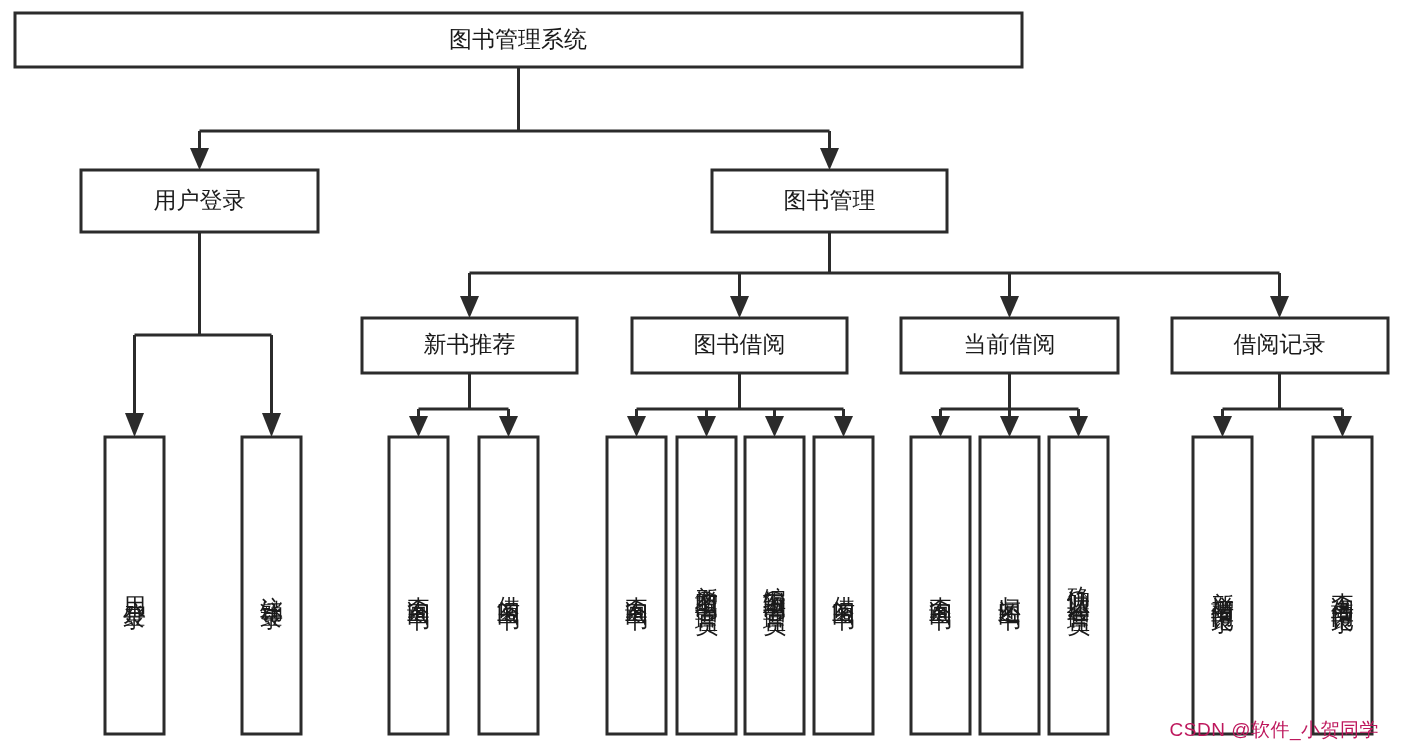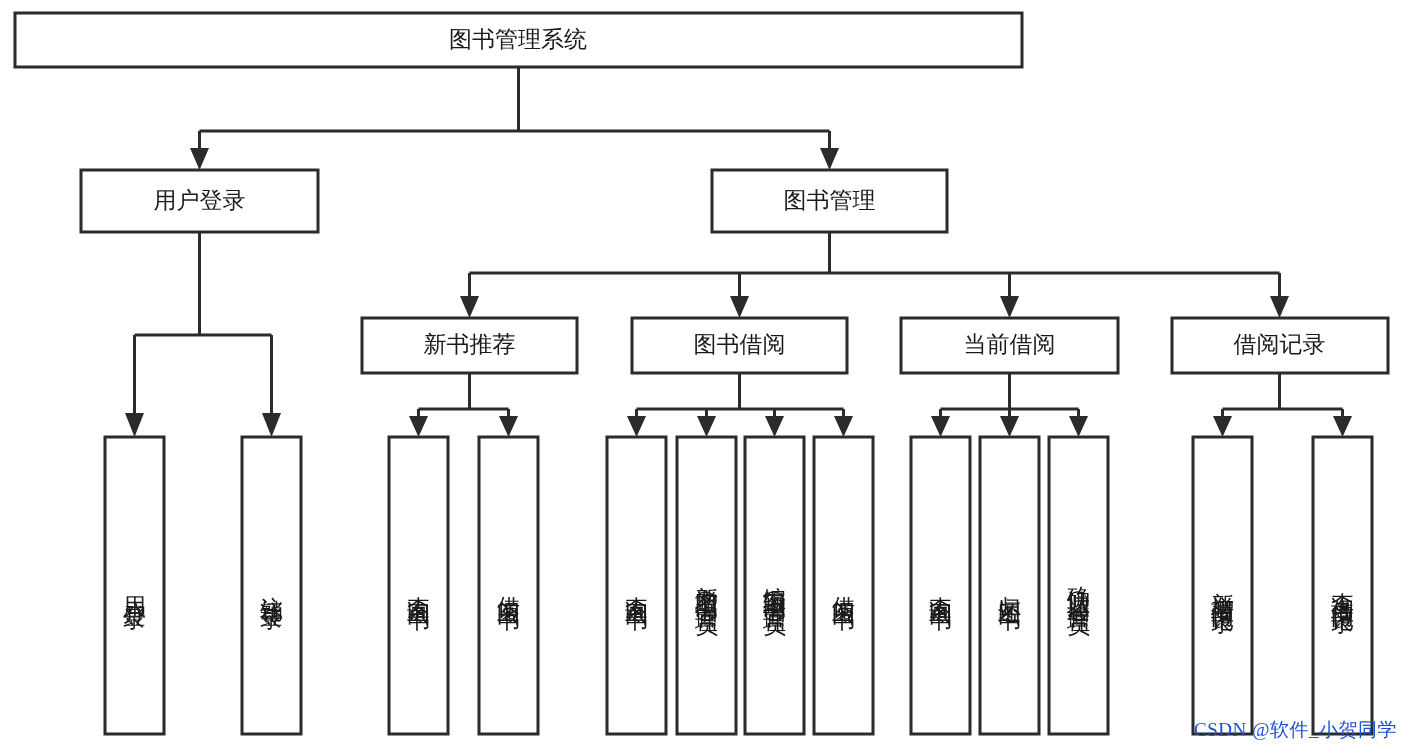--- a/index.html
+++ b/index.html
@@ -62,25 +62,25 @@
     letter-spacing: 4px;
     display: flex;
     align-items: center;
     justify-content: center;
     text-align: center;
     white-space: nowrap;
     pointer-events: none;
   }
   .watermark {
     position: absolute;
-    right: 8px;
+    right: 26px;
     bottom: 4px;
-    font-family: Liberation Serif, serif;
+    font-family: Liberation Sans, sans-serif;
     font-size: 19px;
-    color: #1d4ed8;
+    color: #be185d;
     letter-spacing: 0.5px;
     white-space: nowrap;
   }
 </style>
 </head>
 <body>
 
 <div id="diagram-root">
 
   <svg id="diagram-svg" viewBox="0 0 1405 747">

